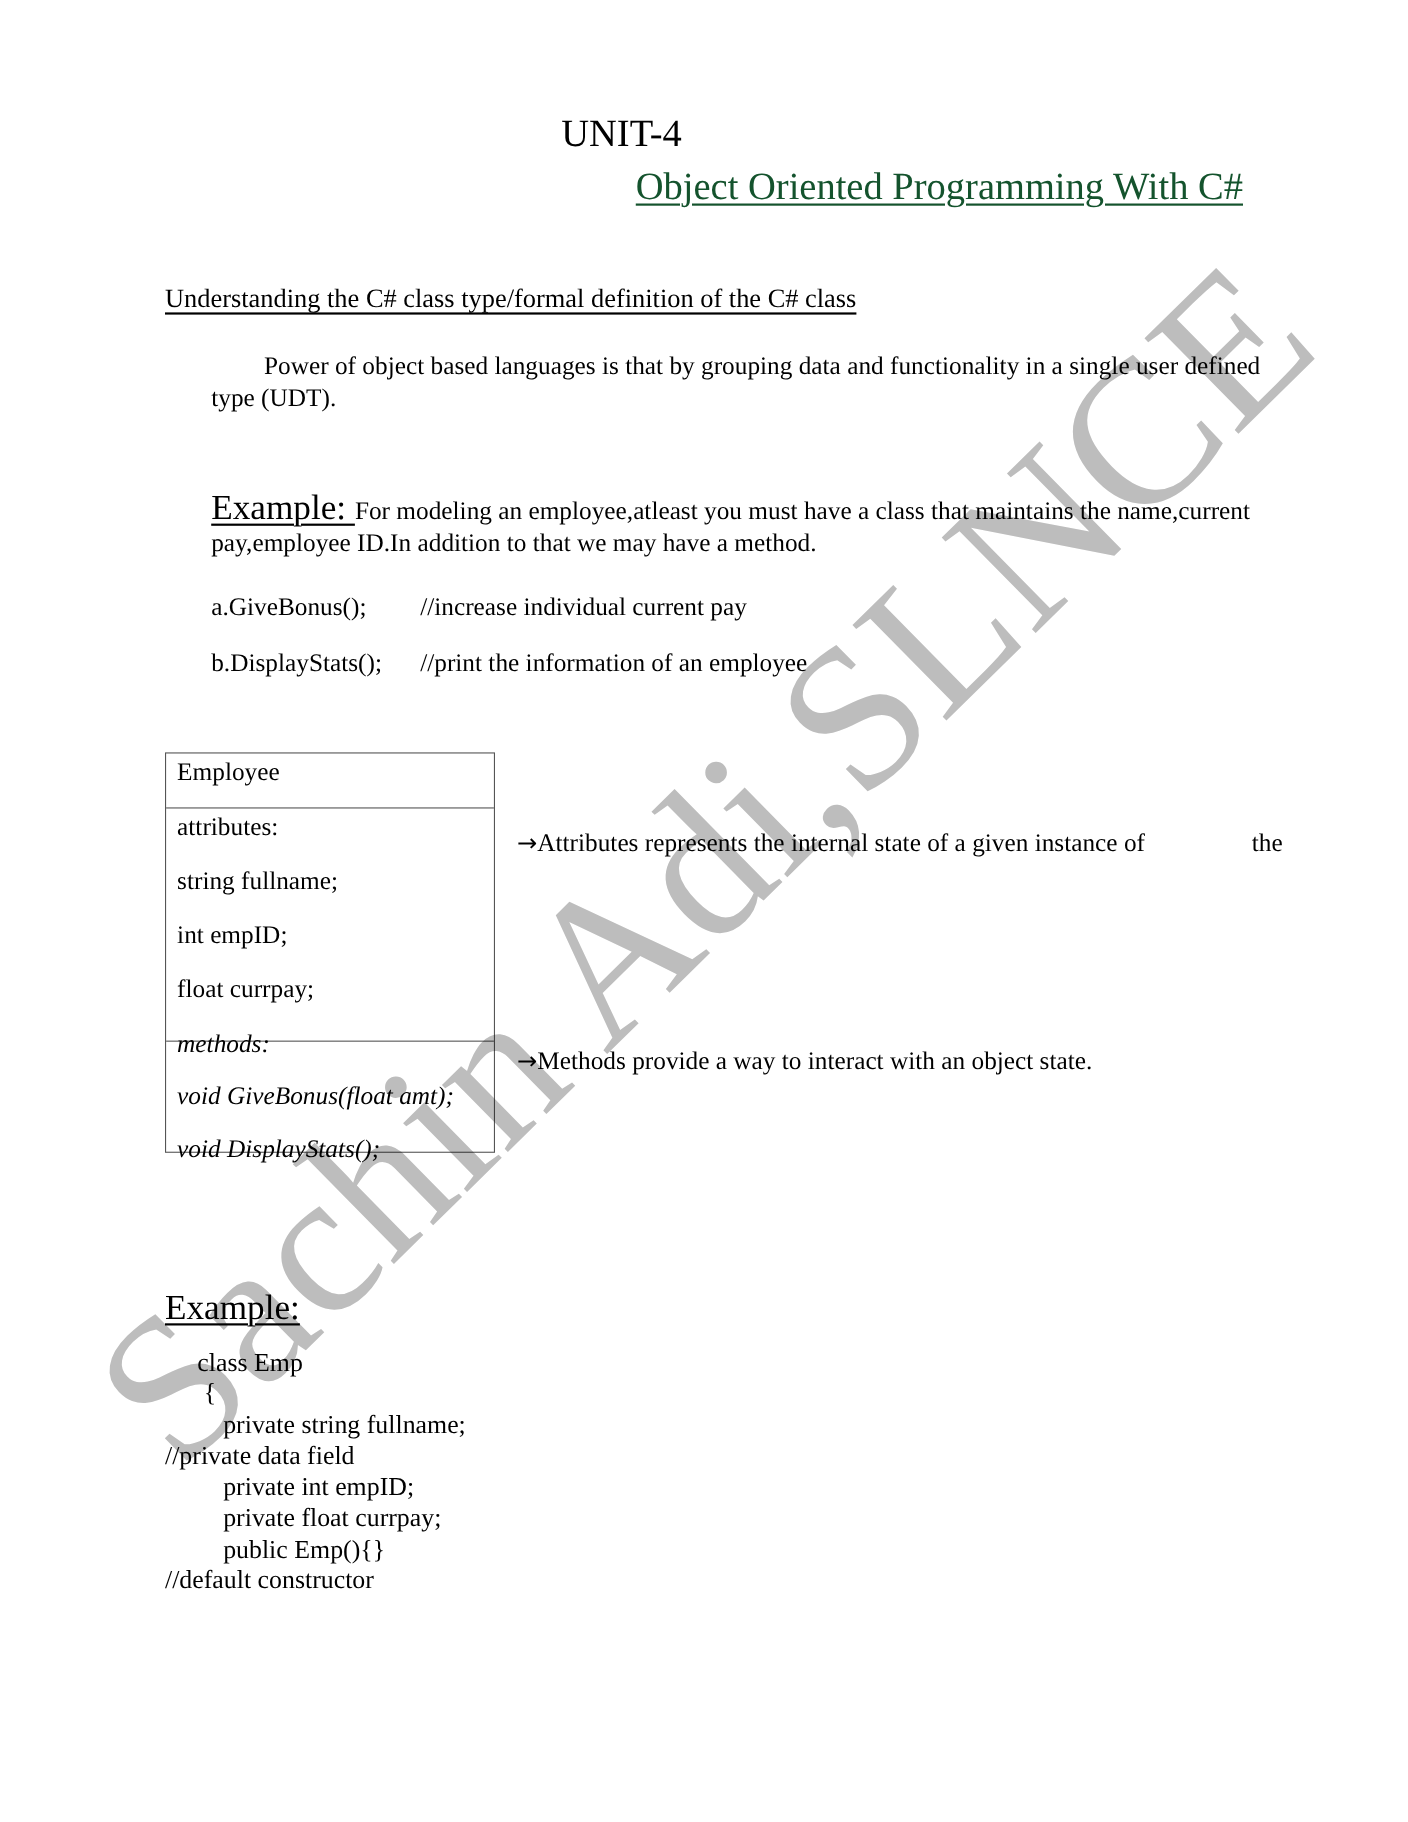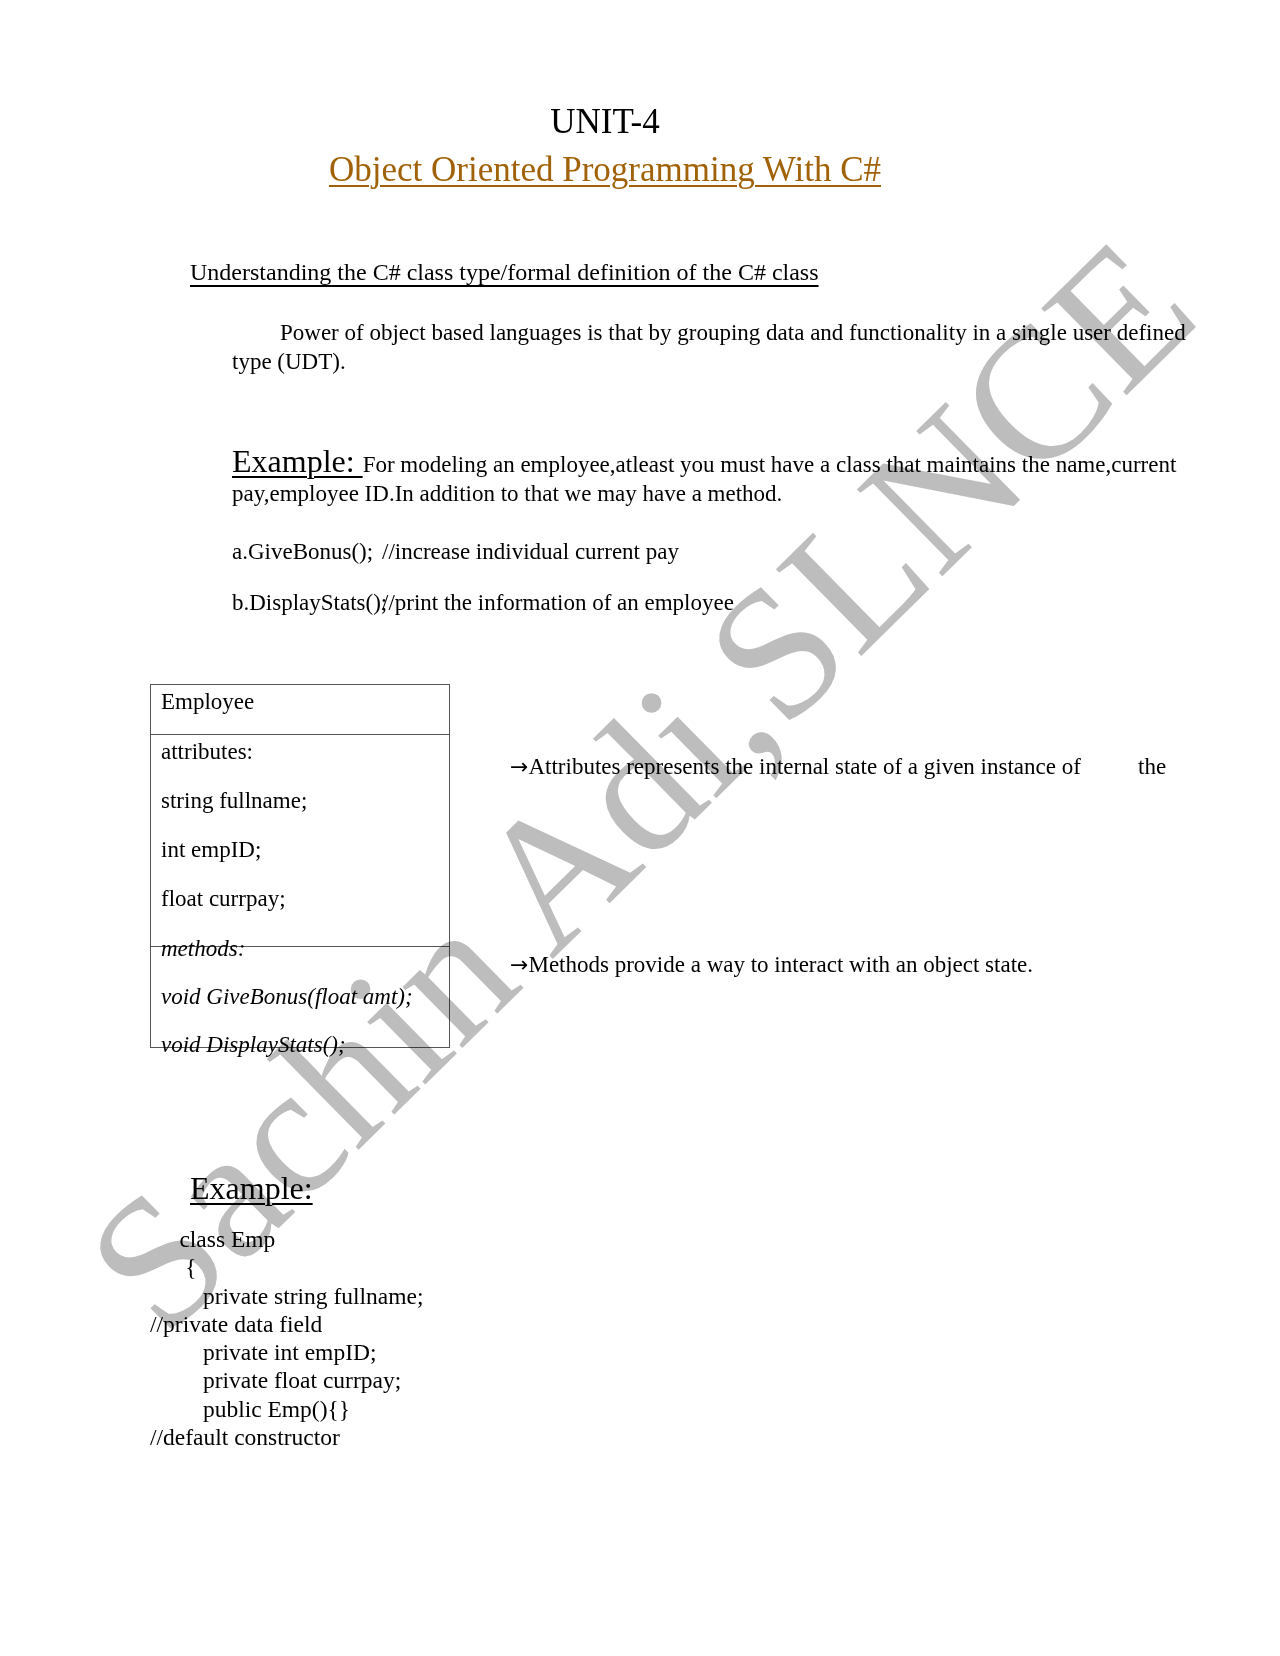--- a/index.html
+++ b/index.html
@@ -13,30 +13,30 @@
     position: relative;
     overflow: hidden;
     font-family: "Liberation Serif", "DejaVu Serif", serif;
     color: #000;
   }
   .page {
     position: absolute;
     left: 0; top: 0;
     width: 1280px; height: 1656px;
   }
-  .abs { position: absolute; white-space: nowrap; padding-left: 40px; }
+  .abs { position: absolute; white-space: nowrap; }
 
   .unit-title {
     left: 0; width: 1130px; text-align: center;
     top: 102px; font-size: 35px; line-height: 40px;
   }
   .main-title {
-    left: 0; width: 1130px; text-align: center;
+    left: 0; width: 1130px; text-align: right;
     top: 150px; font-size: 35px; line-height: 40px;
-    color: #a16207; text-decoration: underline;
+    color: #14532d; text-decoration: underline;
     text-decoration-thickness: 2px;
     text-underline-offset: 4px;
   }
   .section-heading {
     left: 150px; top: 252px;
     font-size: 24px; line-height: 40px;
     text-decoration: underline;
     text-decoration-thickness: 2px;
     text-underline-offset: 5px;
   }

